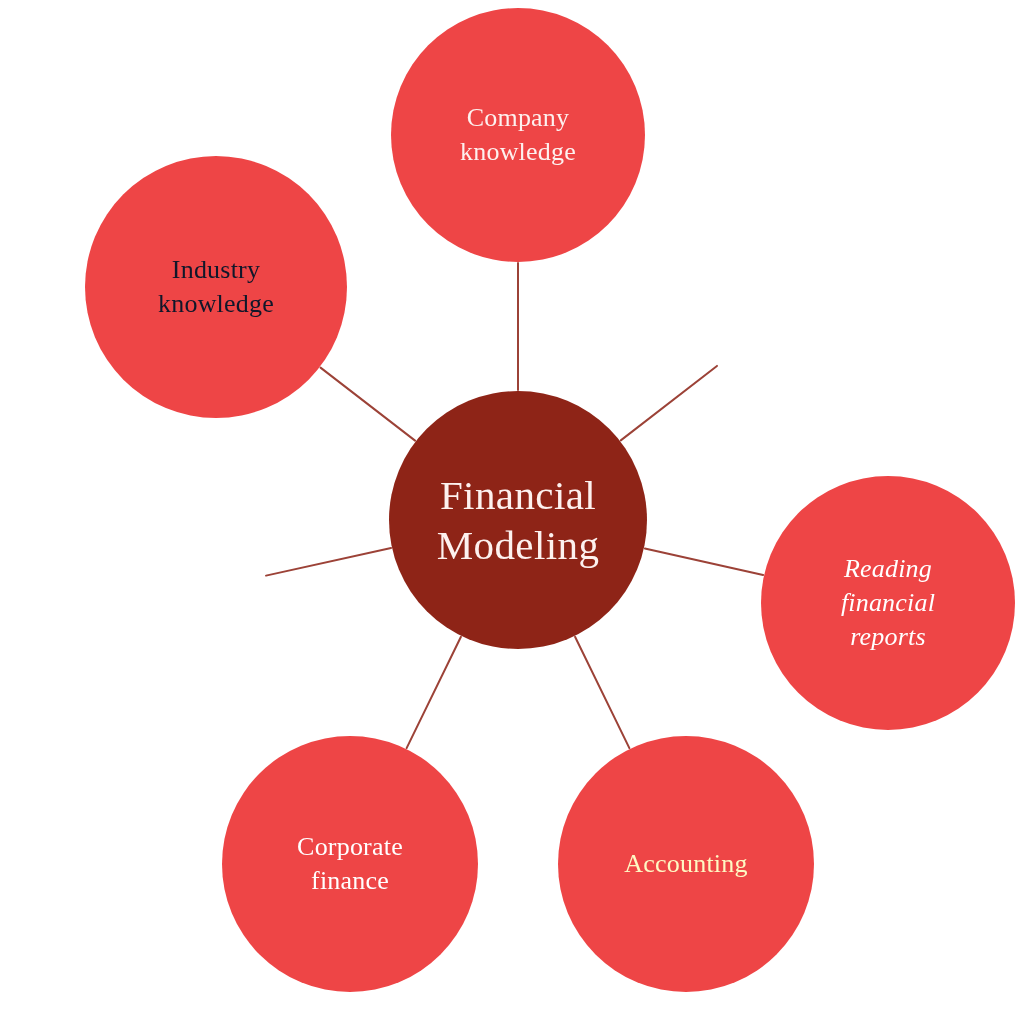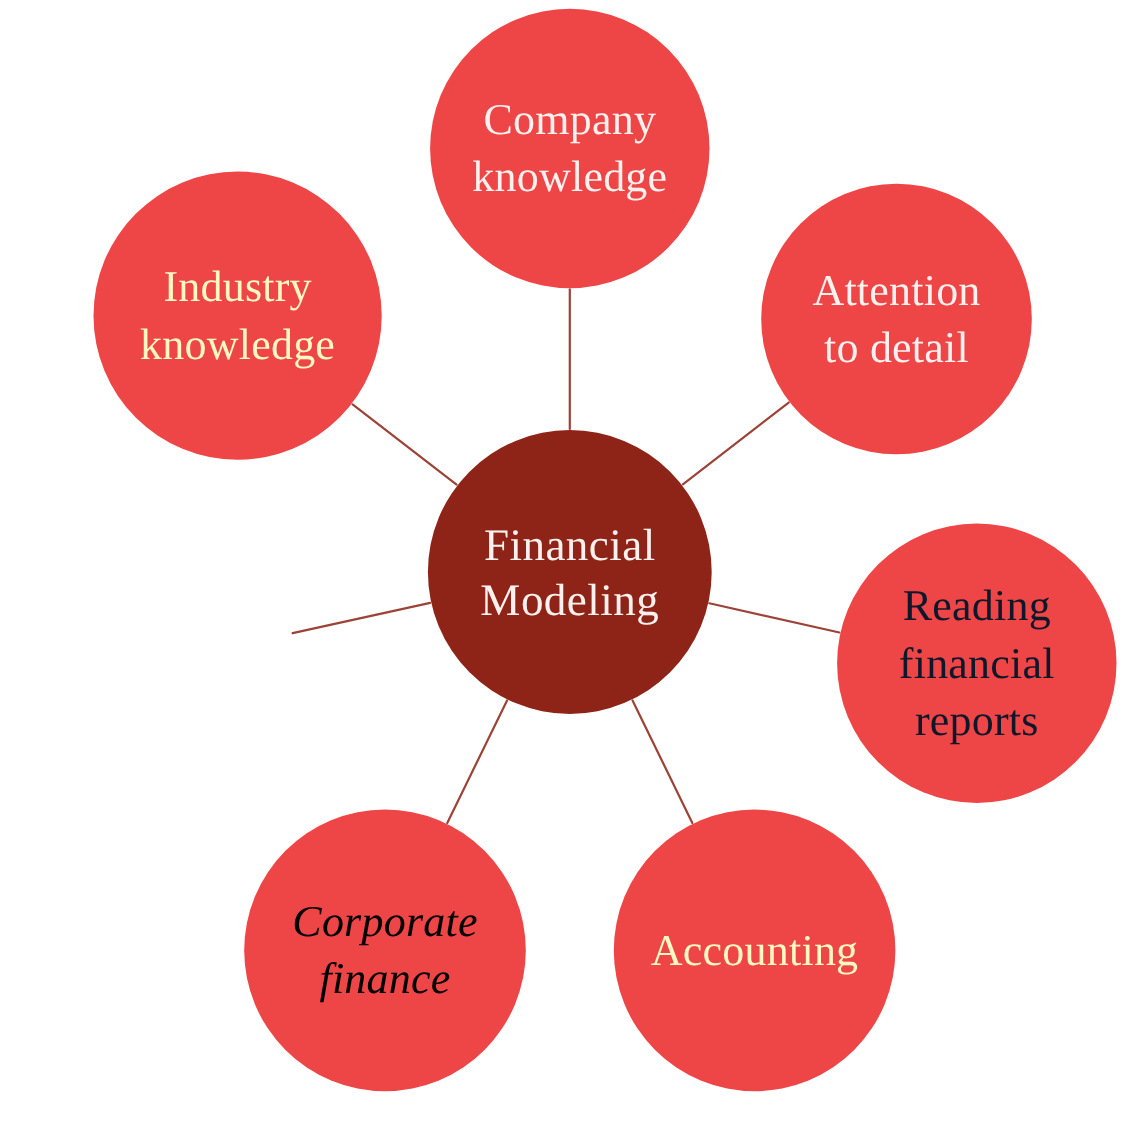--- a/index.html
+++ b/index.html
@@ -40,21 +40,21 @@
   }
   .node-label {
     color: #fdf1ef;
     line-height: 1.30;
     white-space: pre-line;
     letter-spacing: 0.2px;
     padding: 0 10px;
     font-weight: 400;
   }
   .node-outer .node-label {
-    font-size: 40px;
+    font-size: 26px;
   }
   .node-center .node-label {
     font-size: 41px;
     line-height: 1.22;
     letter-spacing: 0.4px;
   }
 </style>
 </head>
 <body>
 
@@ -67,38 +67,34 @@
       <line x1="575.0485888056502" y1="636.8137770782362" x2="629.3902464928548" y2="748.0847904377504" stroke="#9c4237" stroke-width="2" stroke-linecap="round"></line>
       <line x1="460.9514111943498" y1="636.8137770782362" x2="406.60975350714523" y2="748.0847904377504" stroke="#9c4237" stroke-width="2" stroke-linecap="round"></line>
       <line x1="391.05608842617073" y1="548.0221932463506" x2="266.01443669135625" y2="575.6244727516421" stroke="#9c4237" stroke-width="2" stroke-linecap="round"></line>
       <line x1="415.07301631362543" y1="440.58944636117457" x2="320.510475743088" y2="367.63225446403817" stroke="#9c4237" stroke-width="2" stroke-linecap="round"></line>
     </svg>
 
   <div class="node node-outer" style="left: 391px; top: 8px; width: 254px; height: 254px; background: rgb(238, 69, 70);">
     <span class="node-label" style="color: rgb(253, 241, 239);">Company
 knowledge</span>
   </div>
-  <div class="node node-outer" style="left: 692px; top: 167px; width: 246px; height: 246px; background: rgb(238, 69, 70);">
-    <span class="node-label" style="color: rgb(253, 241, 239);">Attention
-to detail</span>
-  </div>
   <div class="node node-outer" style="left: 761px; top: 476px; width: 254px; height: 254px; background: rgb(238, 69, 70);">
-    <span class="node-label" style="color: #0f172a;">Reading
+    <span class="node-label" style="color: #ffffff; font-style: italic;">Reading
 financial
 reports</span>
   </div>
   <div class="node node-outer" style="left: 558px; top: 736px; width: 256px; height: 256px; background: rgb(238, 69, 70);">
     <span class="node-label" style="color: #fef9c3;">Accounting</span>
   </div>
   <div class="node node-outer" style="left: 222px; top: 736px; width: 256px; height: 256px; background: rgb(238, 69, 70);">
-    <span class="node-label" style="color: #000000; font-style: italic;">Corporate
+    <span class="node-label" style="color: #ffffff;">Corporate
 finance</span>
   </div>
   <div class="node node-outer" style="left: 85px; top: 156px; width: 262px; height: 262px; background: rgb(238, 69, 70);">
-    <span class="node-label" style="color: #fef9c3;">Industry
+    <span class="node-label" style="color: #0f172a;">Industry
 knowledge</span>
   </div>
 
   <div class="node node-center" style="left: 389px; top: 391px; width: 258px; height: 258px; background: rgb(142, 36, 23);">
     <span class="node-label" style="color: rgb(253, 241, 239);">Financial
 Modeling</span>
   </div>
 
 </div>
 

